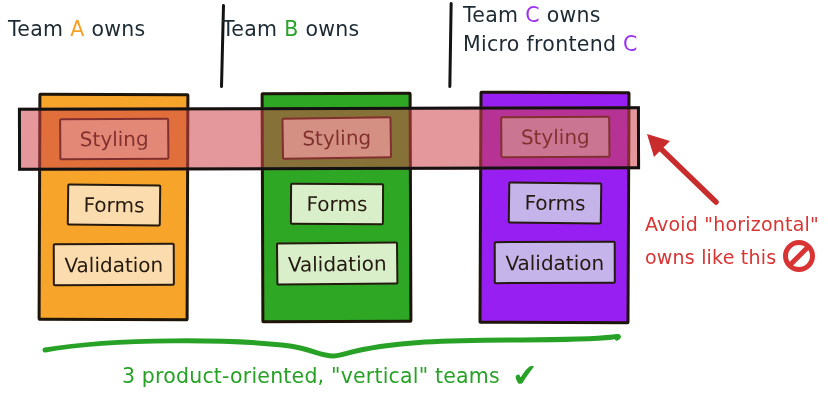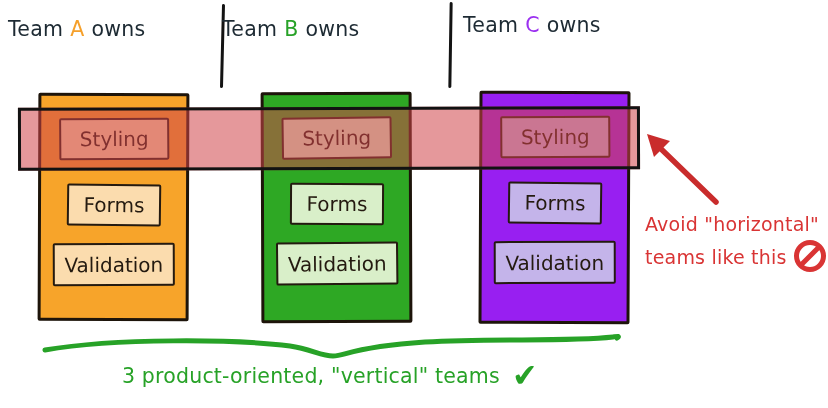--- a/index.html
+++ b/index.html
@@ -68,22 +68,23 @@
   </div>
 
   <div class="divider" style="left:221px;top:4px;height:84px;transform:rotate(1.4deg);"></div>
 
   <div class="team-header" style="left:222px;top:15px;">
     <div><span>Team</span> <span class="letter" style="color: rgb(40, 162, 40);">B</span> <span>owns</span></div>
   </div>
 
   <div class="divider" style="left:449px;top:2px;height:86px;transform:rotate(.9deg);"></div>
 
-  <div class="team-header" style="left:463px;top:11px;">
+  <div class="team-header" style="left:463px;top:1px;">
     <div><span>Team</span> <span class="letter" style="color: rgb(155, 48, 240);">C</span> <span>owns</span></div>
+    <div><span>Micro frontend</span> <span class="letter" style="color: rgb(155, 48, 240);">C</span></div>
   </div>
 
   <div class="column" style="left: 38px; top: 93px; transform: rotate(0.2deg); background: rgb(247, 164, 42);">
     <div class="box box-styling" style="background: rgb(251, 220, 174);">
         <span>Styling</span>
       </div>
     <div class="box box-forms" style="background: rgb(251, 220, 174);">
         <span>Forms</span>
       </div>
     <div class="box box-validation" style="background: rgb(251, 220, 174);">
@@ -117,21 +118,21 @@
 
   <div class="band" style="background: rgba(208, 68, 73, 0.55);"></div>
 
   <svg class="arrow-svg" width="90" height="85" viewBox="0 0 90 85">
     <line x1="76" y1="74" x2="18" y2="18" stroke="#C92C2C" stroke-width="5.5" stroke-linecap="round"></line>
     <polygon points="7,6 30,13 14,29" fill="#C92C2C"></polygon>
   </svg>
 
   <div class="avoid-note" style="color: rgb(217, 52, 52);">
     <div>Avoid "horizontal"</div>
-    <div><span>teams like this</span><span class="no-entry"></span></div>
+    <div><span>owns like this</span><span class="no-entry"></span></div>
   </div>
 
   <svg class="brace-svg" width="595" height="40" viewBox="0 0 595 40">
     <path d="M10 21 C80 9, 200 10, 255 17 C276 20, 286 27, 298 27 C311 27, 316 18, 390 13 C460 9, 532 13, 578 8 C583 7.4, 585 7, 582 9" fill="none" stroke="#27A227" stroke-width="5" stroke-linecap="round"></path>
   </svg>
 
   <div class="vertical-note" style="color: rgb(39, 162, 39);">
     <span>3 product-oriented, "vertical" teams</span>
     <span class="check-glyph">✔</span>
   </div>

